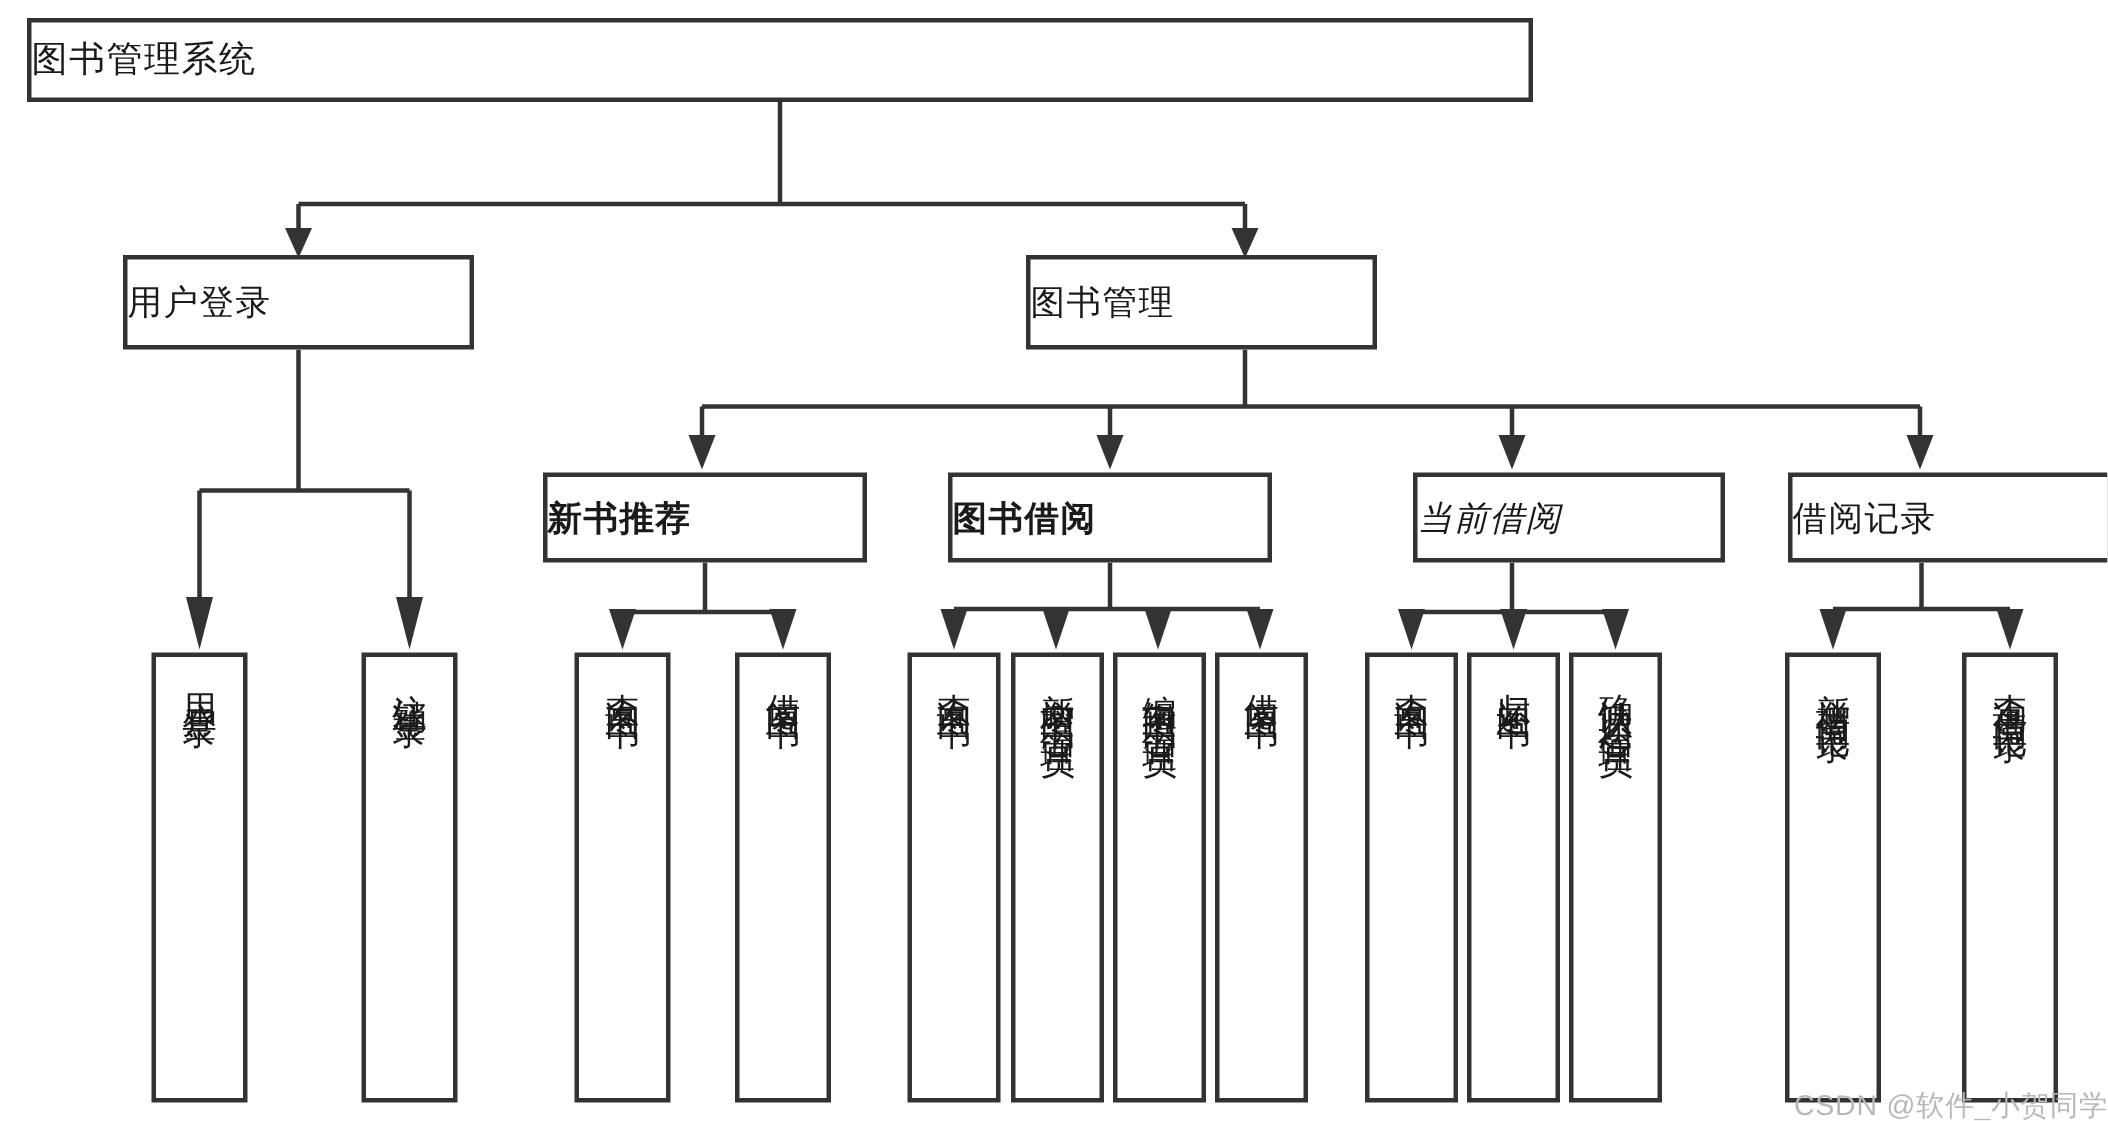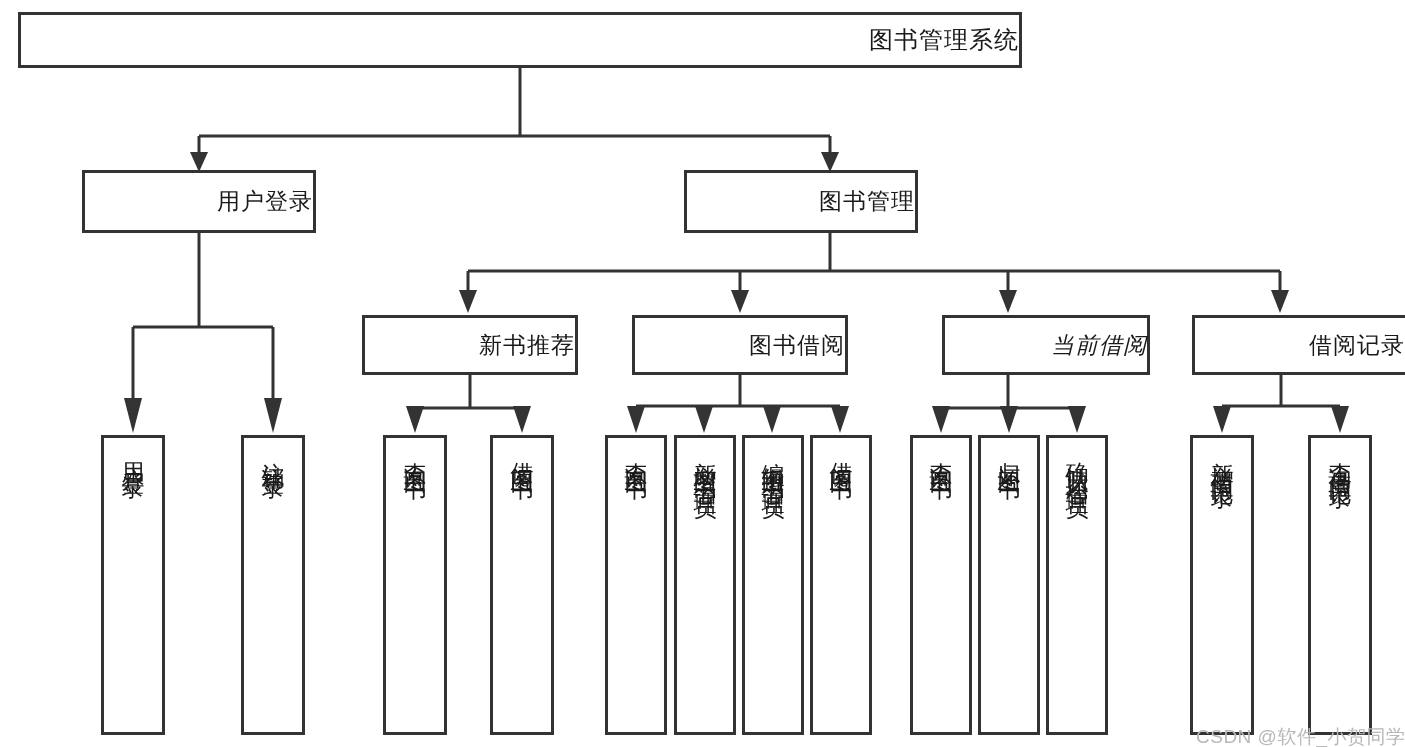--- a/index.html
+++ b/index.html
@@ -36,21 +36,21 @@
     fill: #333333;
   }
   
   .node {
     position: absolute;
     box-sizing: border-box;
     background: #ffffff;
     border: 3px solid #333333;
     display: flex;
     align-items: center;
-    justify-content: flex-end;
+    justify-content: flex-start;
     color: #1a1a1a;
   }
   .node .label {
     display: block;
     text-align: center;
     line-height: 1.15;
     color: #1a1a1a;
   }
   
   .node.horizontal .label {
@@ -158,24 +158,24 @@
     <span class="label">图书管理系统</span>
   </div>
 
   <div class="node horizontal" style="left:82px; top:170px; width:234px; height:63px;">
     <span class="label">用户登录</span>
   </div>
   <div class="node horizontal" style="left:684px; top:170px; width:234px; height:63px;">
     <span class="label">图书管理</span>
   </div>
 
-  <div class="node horizontal" style="left:362px; top:315px; width:216px; height:60px;">
+  <div class="node horizontal" style="left:362px; top:315px; width:216px; height:60px;font-weight:bold;">
     <span class="label">新书推荐</span>
   </div>
-  <div class="node horizontal" style="left:632px; top:315px; width:216px; height:60px;">
+  <div class="node horizontal" style="left:632px; top:315px; width:216px; height:60px;font-weight:bold;">
     <span class="label">图书借阅</span>
   </div>
   <div class="node horizontal" style="left:942px; top:315px; width:208px; height:60px;font-style:italic;">
     <span class="label">当前借阅</span>
   </div>
   <div class="node horizontal" style="left:1192px; top:315px; width:216px; height:60px;">
     <span class="label">借阅记录</span>
   </div>
 
   <div class="node vertical" style="left:101px; top:435px; width:64px; height:300px;">

